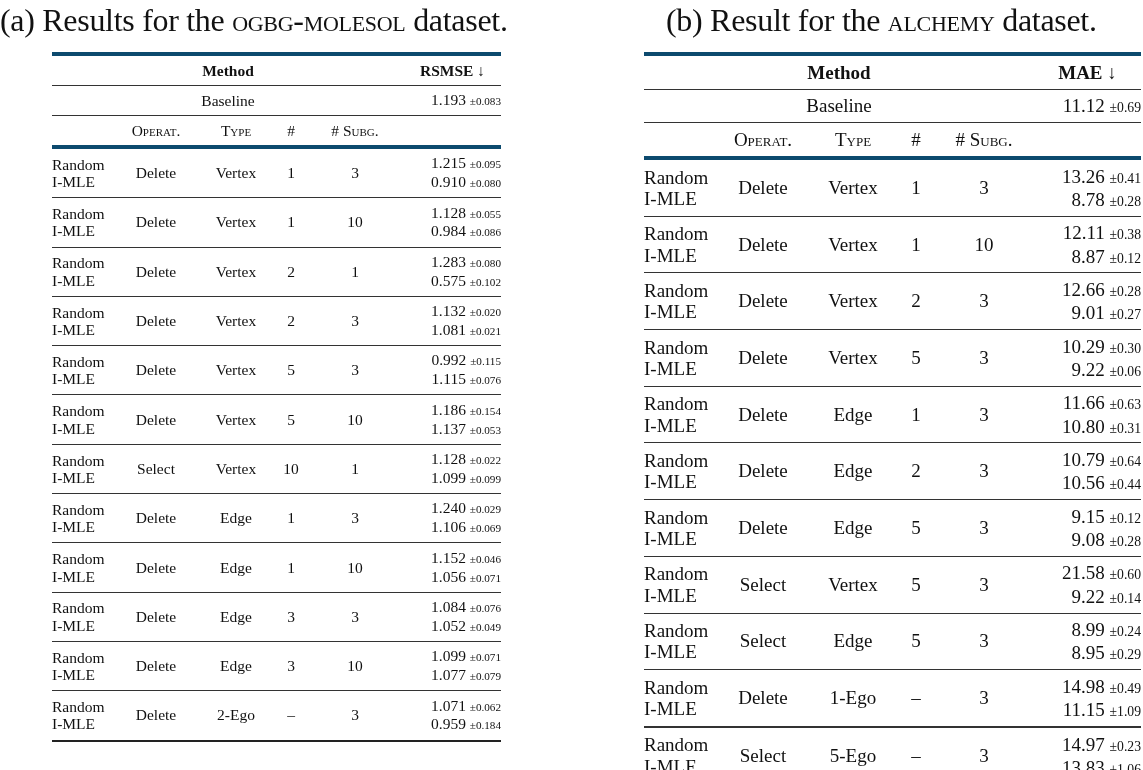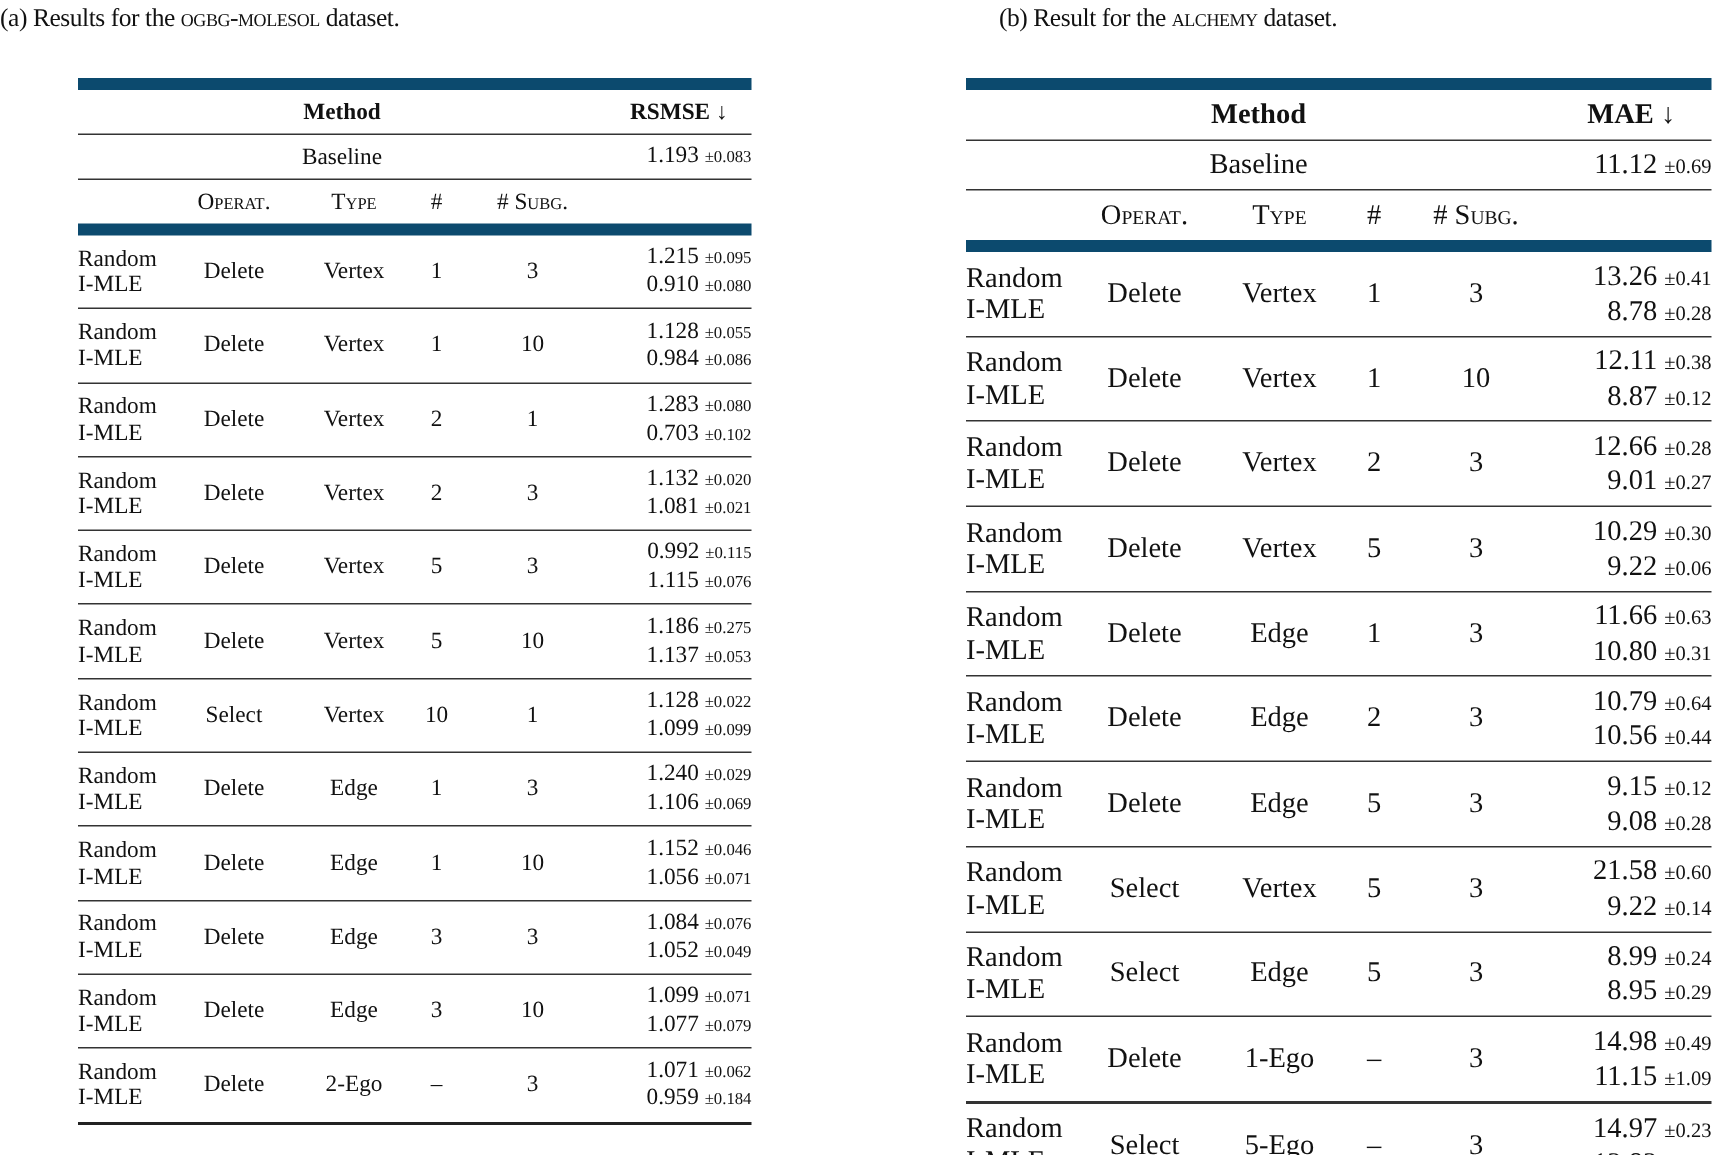--- a/index.html
+++ b/index.html
@@ -1,26 +1,26 @@
 <!DOCTYPE html>
 <html><head>
 <meta charset="utf-8">
 <style>
   html,body{margin:0;padding:0;background:#fff;}
   body{width:1143px;height:770px;position:relative;overflow:hidden;
        font-family:"Liberation Serif","DejaVu Serif",serif;color:#111;}
-  .caption{position:absolute;top:2px;font-size:17px;white-space:nowrap;letter-spacing:-0.3px;}
+  .caption{position:absolute;top:2px;font-size:32px;white-space:nowrap;letter-spacing:-0.3px;}
   #cap-a{left:0;}
   #cap-b{left:666px;}
   table{position:absolute;border-collapse:collapse;}
   #tbl-a{left:52px;top:52px;width:449px;font-size:15.5px;}
   #tbl-b{left:644px;top:52px;width:497px;font-size:19px;}
   td,th{padding:0;text-align:center;vertical-align:middle;font-weight:normal;}
   th.bold{font-weight:bold;}
-  tr.top td,tr.top th{border-top:8px solid #0c4a6e;}
+  tr.top td,tr.top th{border-top:4px solid #0c4a6e;}
   tr.sep td{border-top:1px solid #333;}
   tr.dbl td{border-top:2.5px solid #333;}
   tr.bottom td{border-bottom:2px solid #222;}
   td.meth{text-align:left;line-height:1.12;}
   td.val{text-align:right;line-height:1.22;}
   .pm{font-size:0.72em;}
   .sccol{font-variant:small-caps;}
   #tbl-a tr.hdr td,#tbl-a tr.hdr th{height:29px;}
   #tbl-a tr.base td{height:29px;}
   #tbl-a tr.cols td{height:29px;}
@@ -87,21 +87,21 @@
         <span>0.984</span> <span class="pm">±0.086</span></td>
       </tr>
       <tr class="row sep">
       <td class="meth"><span>Random</span><br><span>I-MLE</span></td>
       <td>Delete</td>
       <td>Vertex</td>
       <td>2</td>
       <td>1</td>
       <td class="val">
         <span>1.283</span> <span class="pm">±0.080</span><br>
-        <span>0.703</span> <span class="pm">±0.102</span></td>
+        <span>0.575</span> <span class="pm">±0.102</span></td>
       </tr>
       <tr class="row sep">
       <td class="meth"><span>Random</span><br><span>I-MLE</span></td>
       <td>Delete</td>
       <td>Vertex</td>
       <td>2</td>
       <td>3</td>
       <td class="val">
         <span>1.132</span> <span class="pm">±0.020</span><br>
         <span>1.081</span> <span class="pm">±0.021</span></td>
@@ -116,21 +116,21 @@
         <span>0.992</span> <span class="pm">±0.115</span><br>
         <span>1.115</span> <span class="pm">±0.076</span></td>
       </tr>
       <tr class="row sep">
       <td class="meth"><span>Random</span><br><span>I-MLE</span></td>
       <td>Delete</td>
       <td>Vertex</td>
       <td>5</td>
       <td>10</td>
       <td class="val">
-        <span>1.186</span> <span class="pm">±0.275</span><br>
+        <span>1.186</span> <span class="pm">±0.154</span><br>
         <span>1.137</span> <span class="pm">±0.053</span></td>
       </tr>
       <tr class="row sep">
       <td class="meth"><span>Random</span><br><span>I-MLE</span></td>
       <td>Select</td>
       <td>Vertex</td>
       <td>10</td>
       <td>1</td>
       <td class="val">
         <span>1.128</span> <span class="pm">±0.022</span><br>

